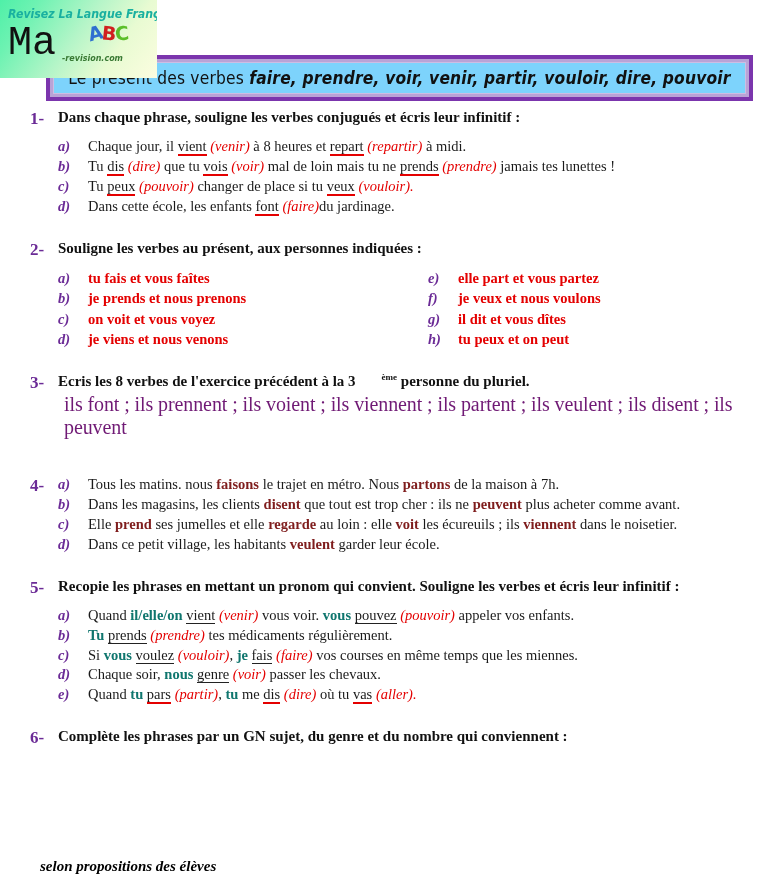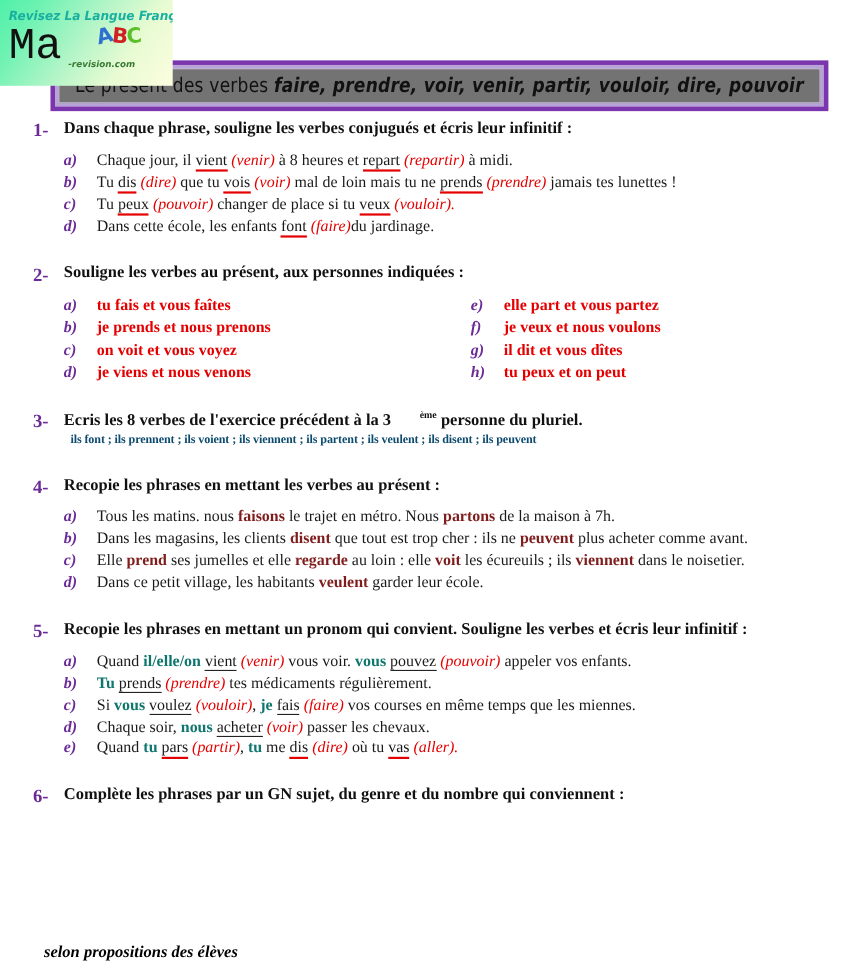--- a/index.html
+++ b/index.html
@@ -26,21 +26,21 @@
     box-sizing: border-box;
     border: 4px solid #7b35ad;
     background: #b9a3d6;
     padding: 3px;
   }
   .banner-inner {
     width: 100%;
     height: 100%;
     box-sizing: border-box;
     border: 1px solid #cdbde3;
-    background: #737373;
+    background: #7dd3fc;
     display: flex;
     align-items: center;
     justify-content: center;
     overflow: hidden;
   }
   .banner-text {
     font-family: "DejaVu Sans", sans-serif;
     font-size: 15.5px;
     color: #111111;
     white-space: nowrap;
@@ -179,23 +179,23 @@
     color: #e40000;
     font-weight: bold;
     font-size: 14.5px;
     line-height: 1.42;
     margin-bottom: 0;
   }
   .grid2 .item .lt { color: #6b2b96; }
   .grid2 .col2 { padding-left: 30px; }
 
   .answer-line {
-    color: #0c4a6e;
-    font-weight: bold;
-    font-size: 11px;
+    color: #701a75;
+    font-weight: normal;
+    font-size: 20px;
     padding-left: 6px;
     margin-top: 1px;
     letter-spacing: -0.1px;
   }
   .spacer-md { height: 22px; }
   .spacer-lg { height: 26px; }
 
   .footer-note {
     position: absolute;
     left: 40px;
@@ -267,42 +267,41 @@
       <span class="ex-num">3-</span><span>Ecris les 8 verbes de l'exercice précédent à la 3</span><span class="sup">ème</span><span> personne du pluriel.</span>
     </div>
     <div class="answer-line">ils font ; ils prennent ; ils voient ; ils viennent ; ils partent ; ils veulent ; ils disent ; ils peuvent</div>
   </div>
 
   <div class="spacer-lg"></div>
 
   <div class="ex">
     <div class="ex-head">
       <span class="ex-num">4-</span>
-      <span>Recopie les phrases en mettant les verbes au présent :</span>
     </div>
     <div class="items">
         <div class="item justify"><span class="lt">a)</span><span>Tous les matins. nous </span><span class="ans">faisons</span><span> le trajet en métro. Nous </span><span class="ans">partons</span><span> de la maison à 7h.</span></div>
         <div class="item justify"><span class="lt">b)</span><span>Dans les magasins, les clients </span><span class="ans">disent</span><span> que tout est trop cher : ils ne </span><span class="ans">peuvent</span><span> plus acheter comme avant.</span></div>
         <div class="item justify"><span class="lt">c)</span><span>Elle </span><span class="ans">prend</span><span> ses jumelles et elle </span><span class="ans">regarde</span><span> au loin : elle </span><span class="ans">voit</span><span> les écureuils ; ils </span><span class="ans">viennent</span><span> dans le noisetier.</span></div>
         <div class="item justify"><span class="lt">d)</span><span>Dans ce petit village, les habitants </span><span class="ans">veulent</span><span> garder leur école.</span></div>
       </div>
   </div>
 
   <div class="spacer-md"></div>
 
   <div class="ex">
     <div class="ex-head">
       <span class="ex-num">5-</span>
       <span>Recopie les phrases en mettant un pronom qui convient. Souligne les verbes et écris leur infinitif :</span>
     </div>
     <div class="items">
         <div class="item"><span class="lt">a)</span><span>Quand </span><span class="pron">il/elle/on</span><span> </span><span class="u-black">vient</span><span> </span><span class="inf">(venir)</span><span>  vous voir. </span><span class="pron">vous</span><span> </span><span class="u-black">pouvez</span><span> </span><span class="inf">(pouvoir)</span><span> appeler vos enfants.</span></div>
         <div class="item"><span class="lt">b)</span><span class="pron">Tu</span><span> </span><span class="u-black">prends</span><span> </span><span class="inf">(prendre)</span><span> tes médicaments régulièrement.</span></div>
         <div class="item"><span class="lt">c)</span><span>Si </span><span class="pron">vous</span><span> </span><span class="u-black">voulez</span><span> </span><span class="inf">(vouloir)</span><span>, </span><span class="pron">je</span><span> </span><span class="u-black">fais</span><span> </span><span class="inf">(faire)</span><span> vos courses en même temps que les miennes.</span></div>
-        <div class="item"><span class="lt">d)</span><span>Chaque soir, </span><span class="pron">nous</span><span> </span><span class="u-black">acheter</span><span> </span><span class="inf">(voir)</span><span> passer les chevaux.</span></div>
+        <div class="item"><span class="lt">d)</span><span>Chaque soir, </span><span class="pron">nous</span><span> </span><span class="u-black">genre</span><span> </span><span class="inf">(voir)</span><span> passer les chevaux.</span></div>
         <div class="item"><span class="lt">e)</span><span>Quand </span><span class="pron">tu</span><span> </span><span class="u-red">pars</span><span> </span><span class="inf">(partir)</span><span>, </span><span class="pron">tu</span><span> me </span><span class="u-red">dis</span><span> </span><span class="inf">(dire)</span><span> où tu </span><span class="u-red">vas</span><span> </span><span class="inf">(aller).</span></div>
       </div>
   </div>
 
   <div class="spacer-md"></div>
 
   <div class="ex">
     <div class="ex-head">
       <span class="ex-num">6-</span>
       <span>Complète les phrases par un GN sujet, du genre et du nombre qui conviennent :</span>

